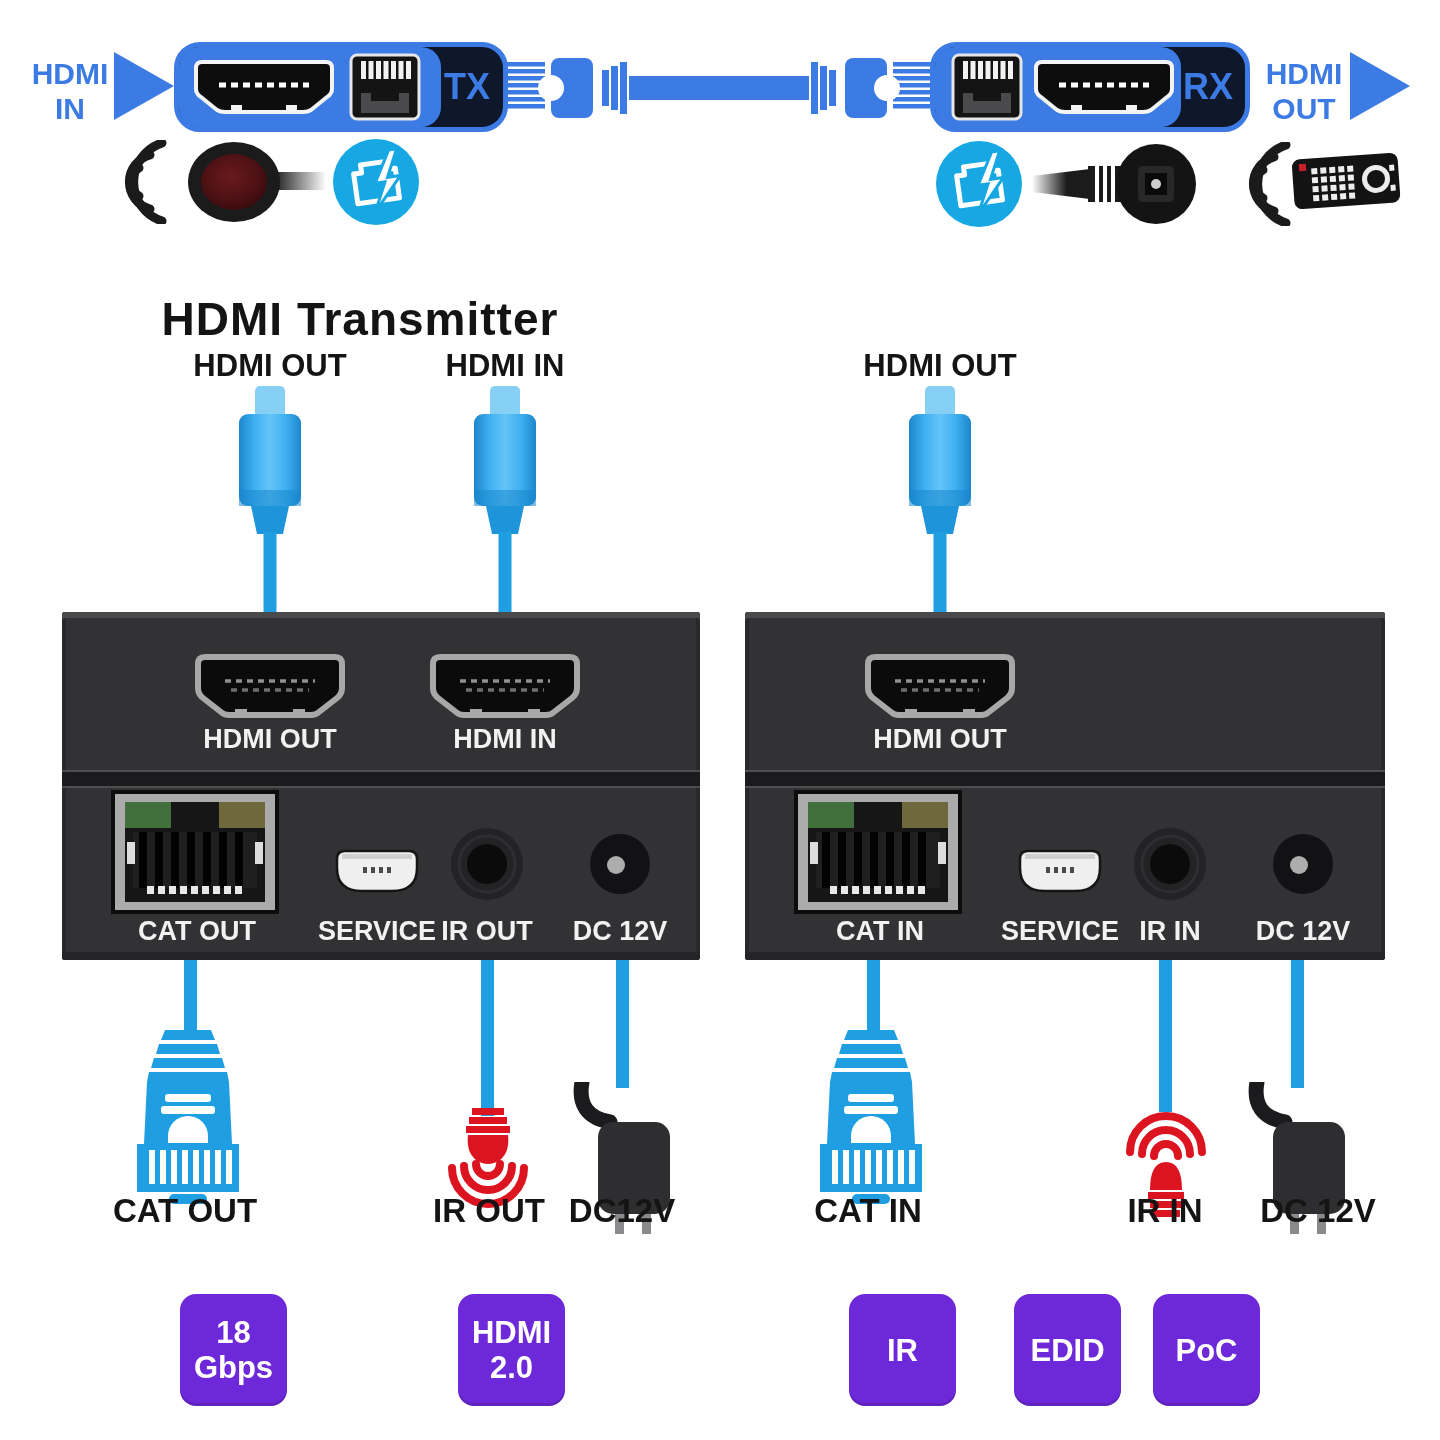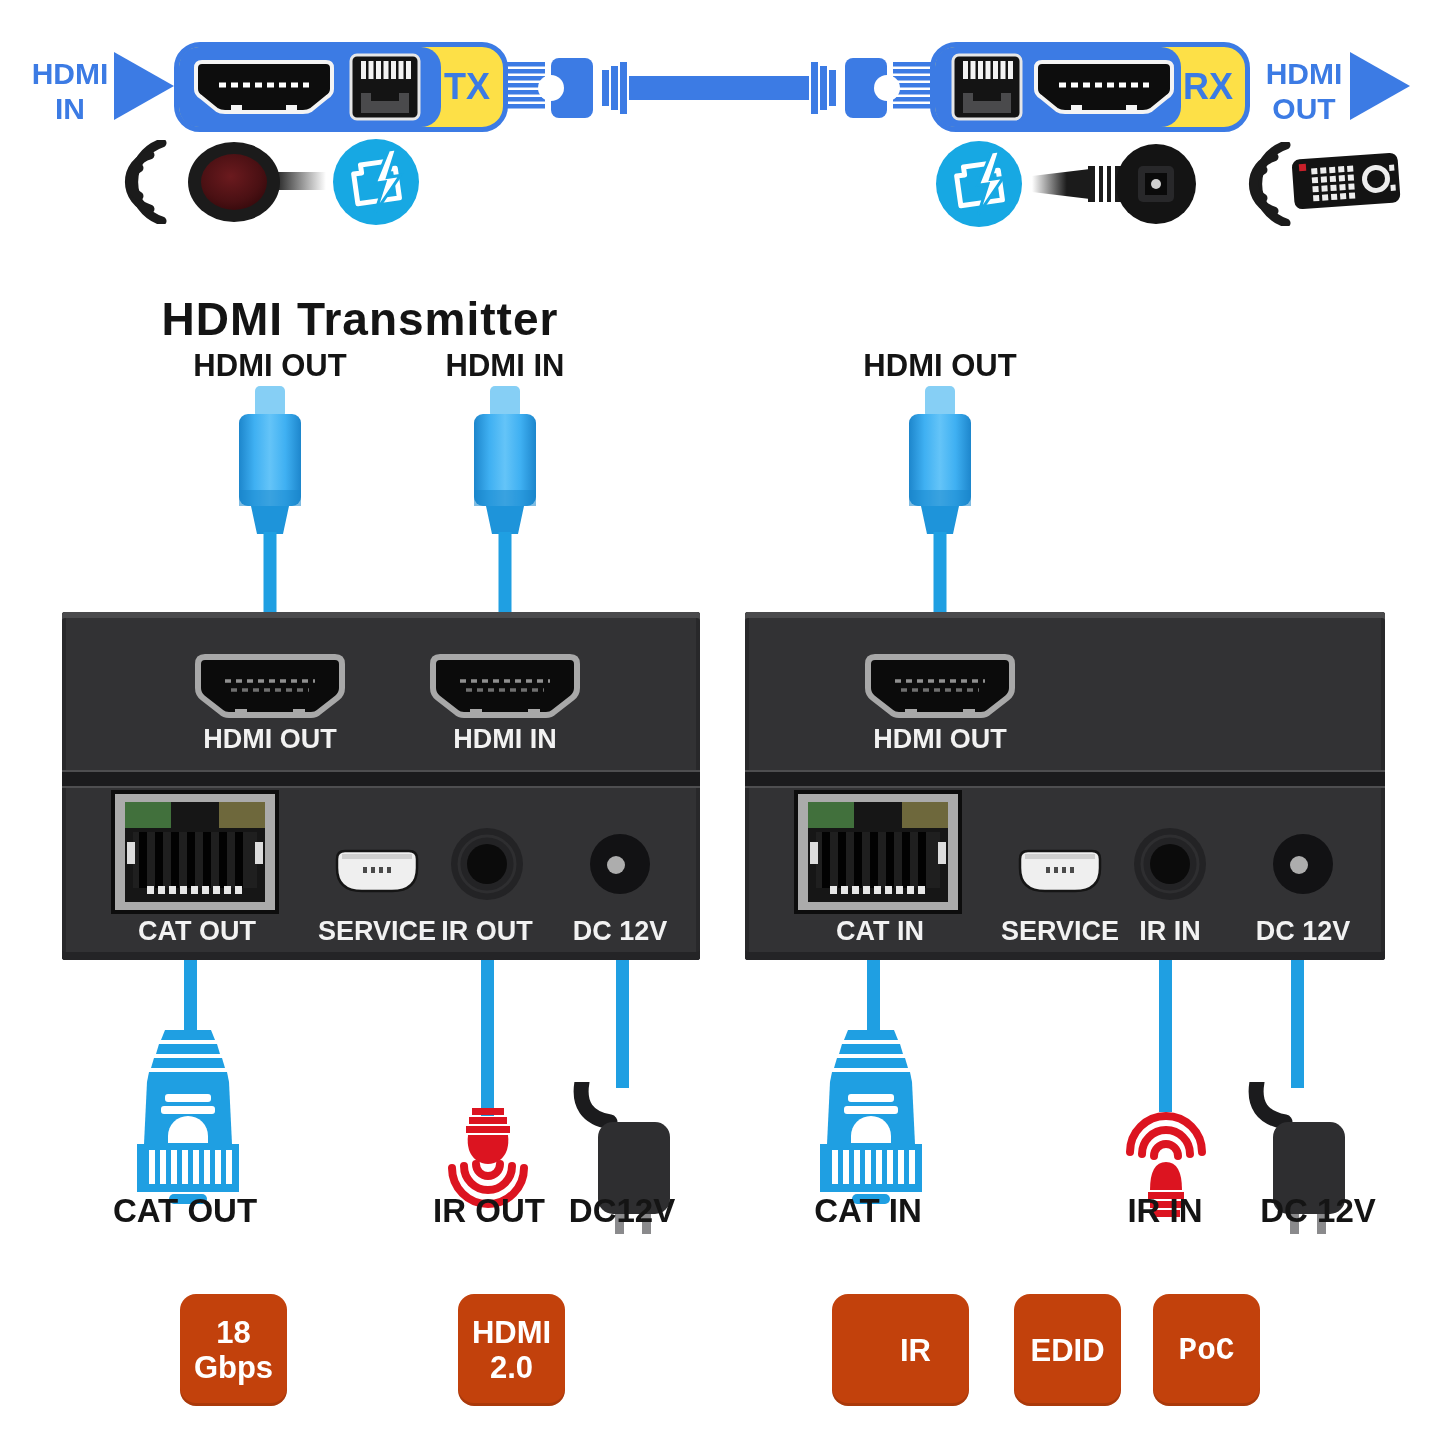--- a/index.html
+++ b/index.html
@@ -1,34 +1,34 @@
 <!DOCTYPE html>
 <html><head>
 <meta charset="utf-8">
 <style>
   html,body{margin:0;padding:0;background:#fff;}
   .canvas{position:relative;width:1440px;height:1440px;background:#fff;overflow:hidden;
           font-family:"Liberation Sans",sans-serif;}
   .abs{position:absolute;}
   .blue-txt{color:#3C7BE4;font-weight:bold;font-size:30px;line-height:35px;text-align:center;}
-  .capsule{background:#fde047;border:5px solid #3C7BE4;border-radius:26px;box-sizing:border-box;}
+  .capsule{background:#0f172a;border:5px solid #3C7BE4;border-radius:26px;box-sizing:border-box;}
   .cap-blue{position:absolute;top:0;bottom:0;left:0;background:#3C7BE4;border-radius:20px;}
   .cap-lbl{position:absolute;top:0;bottom:0;display:flex;align-items:center;justify-content:center;
            color:#3C7BE4;font-weight:bold;font-size:36px;}
   .h-title{font-weight:bold;font-size:46px;color:#141414;text-align:center;letter-spacing:1px;}
   .cable-lbl{font-weight:bold;font-size:31px;color:#141414;text-align:center;}
   .dev-box{position:absolute;width:638px;height:348px;background:#323234;border-radius:3px;
            box-shadow:inset 0 6px 0 #4a4a4c, inset 0 -8px 0 #242426, inset 4px 0 0 #28282a, inset -4px 0 0 #28282a;}
   .divider{position:absolute;left:0;right:0;top:158px;height:14px;background:#1b1b1d;
            border-top:2px solid #4e4e50;border-bottom:2px solid #4e4e50;}
   .port-lbl{position:absolute;color:#F2F2F2;font-weight:bold;font-size:27px;text-align:center;}
   .panel-lbl{position:absolute;top:304px;color:#F2F2F2;font-weight:bold;font-size:27px;text-align:center;width:170px;}
   .drop-line{position:absolute;width:13px;background:#1F9FE2;}
   .below-lbl{position:absolute;top:1192px;width:180px;text-align:center;font-weight:bold;font-size:33px;color:#141414;}
-  .badge{position:absolute;top:1294px;width:107px;height:112px;background:#c2410c;border-radius:16px;
+  .badge{position:absolute;top:1294px;width:107px;height:112px;background:#6d28d9;border-radius:16px;
          display:flex;flex-direction:column;align-items:center;justify-content:center;
          color:#fff;font-weight:bold;font-size:31px;line-height:35px;text-align:center;
          box-shadow:inset 0 -3px 0 rgba(0,0,0,.12);}
 </style>
 </head>
 <body>
 
 <div class="canvas">
 
   <svg width="0" height="0" style="position:absolute">
@@ -499,26 +499,26 @@
   <div class="below-lbl" style="left:1228px;">DC 12V</div>
 
   <div class="badge" style="left:180px;">
     <span>18</span>
     <span>Gbps</span>
   </div>
   <div class="badge" style="left:458px;">
     <span>HDMI</span>
     <span>2.0</span>
   </div>
-  <div class="badge" style="left:832px;padding-left:30px;">
+  <div class="badge" style="left:849px;">
     <span>IR</span>
     <span></span>
   </div>
   <div class="badge" style="left:1014px;text-align:center;">
     <span>EDID</span>
     <span></span>
   </div>
-  <div class="badge" style="left:1153px;font-family:Liberation Mono, monospace;">
+  <div class="badge" style="left:1153px;">
     <span>PoC</span>
     <span></span>
   </div>
 
 </div>
 
 </body></html>

